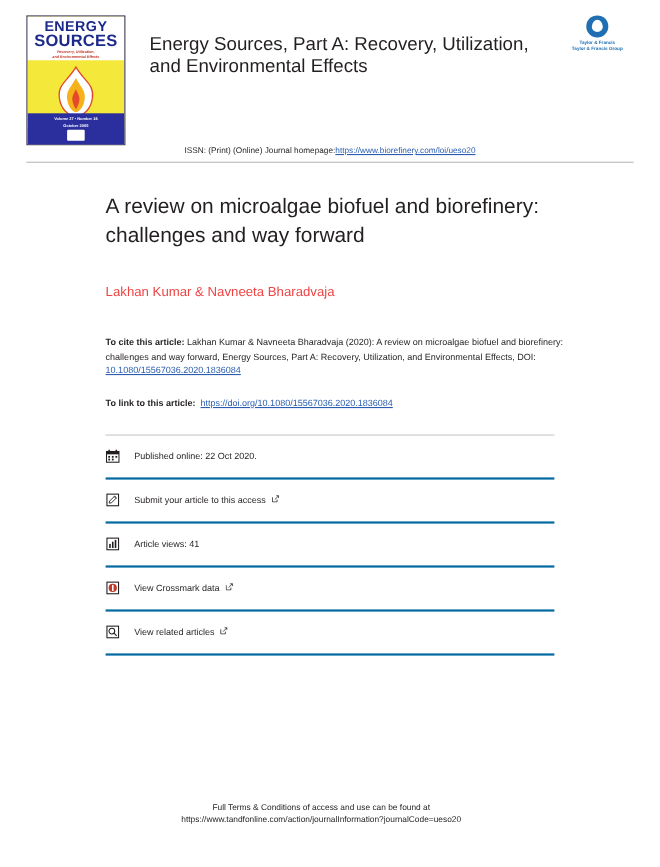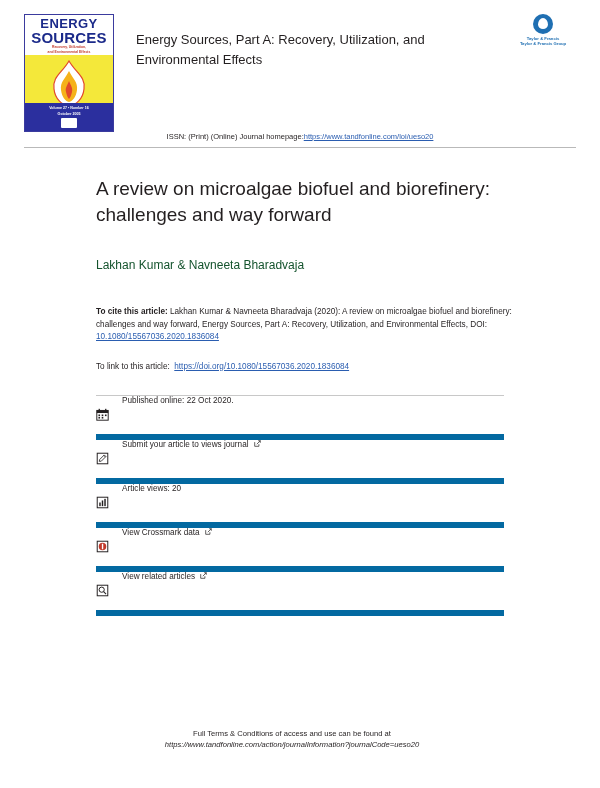--- a/index.html
+++ b/index.html
@@ -94,21 +94,21 @@
   .cover-logo {
     width: 16px;
     height: 10px;
     margin: 1px auto 0 auto;
     background: #ffffff;
     border-radius: 1px;
   }
 
   .journal-title {
     margin-left: 22px;
-    font-size: 13px;
+    font-size: 17px;
     line-height: 20px;
     color: #231f20;
     max-width: 350px;
     padding-top: 16px;
   }
 
   .tf-logo {
     position: absolute;
     right: 26px;
     top: 14px;
@@ -165,51 +165,52 @@
   .art-title {
     font-size: 19px;
     line-height: 26px;
     margin-top: 28px;
     color: #231f20;
     font-weight: normal;
   }
   .authors {
     font-size: 12px;
     margin-top: 30px;
-    color: #14532d;
+    color: #ef4444;
   }
   .cite-block {
     font-size: 8.2px;
     line-height: 12.5px;
     margin-top: 34px;
     color: #231f20;
   }
   .cite-block b {
     font-weight: bold;
   }
   .cite-block a, .link-block a {
     color: #2a5db0;
     text-decoration: underline;
   }
   .link-block {
     font-size: 8.2px;
     margin-top: 18px;
     color: #231f20;
   }
-  .link-block b { font-weight: normal; }
+  .link-block b { font-weight: bold; }
 
   
   .metrics {
     margin-top: 24px;
     padding: 0 96px 0 96px;
   }
   .metric-row {
     display: flex;
+    align-items: center;
     height: 38px;
-    border-bottom: 6px solid #0369a1;
+    border-bottom: 2px solid #0369a1;
   }
   .metric-row:first-child {
     border-top: 1px solid #c8c8c8;
   }
   .metric-icon {
     width: 26px;
     flex: 0 0 auto;
     display: flex;
     align-items: center;
     justify-content: flex-start;
@@ -230,21 +231,20 @@
     right: 16px;
     bottom: 38px;
     text-align: center;
     font-size: 7.6px;
     line-height: 11px;
     color: #231f20;
   }
   .footer a {
     color: #231f20;
     text-decoration: none;
-    font-style: italic;
   }
 </style>
 </head>
 <body>
 
 <div class="page">
 
   <div class="masthead">
 
     <div class="cover">
@@ -273,21 +273,21 @@
 
     <div class="tf-logo">
       <div class="tf-circle"></div>
       <div class="tf-text">Taylor &amp; Francis</div>
       <div class="tf-text">Taylor &amp; Francis Group</div>
     </div>
   </div>
 
   <div class="issn-row">
     <span>ISSN: (Print) (Online) Journal homepage: </span>
-      <a href="#">https://www.tandfonline.com/loi/ueso20</a>
+      <a href="#">https://www.biorefinery.com/loi/ueso20</a>
   </div>
   <div class="rule"></div>
 
   <div class="article">
     <div class="art-title">A review on microalgae biofuel and biorefinery: challenges and way forward</div>
     <div class="authors">Lakhan Kumar &amp; Navneeta Bharadvaja</div>
 
     <div class="cite-block">
       <b>To cite this article:</b>
       <span>Lakhan Kumar &amp; Navneeta Bharadvaja (2020): A review on microalgae biofuel and biorefinery: challenges and way forward, Energy Sources, Part A: Recovery, Utilization, and Environmental Effects, DOI: </span><a href="#">10.1080/15567036.2020.1836084</a>
@@ -320,41 +320,41 @@
 
     <div class="metric-row">
       <div class="metric-icon">
         <svg width="13" height="13" viewBox="0 0 16 16">
           <rect x="1.5" y="1.5" width="13" height="13" fill="none" stroke="#231f20" stroke-width="1.2"></rect>
           <path d="M4 11.5 L4.5 9.3 L10.2 3.6 L12.2 5.6 L6.5 11.3 Z" fill="none" stroke="#231f20" stroke-width="1"></path>
           <path d="M9.6 4.2 L11.6 6.2" stroke="#231f20" stroke-width="1"></path>
         </svg>
       </div>
       <div class="metric-text">
-        <span>Submit your article to views journal</span>
+        <span>Submit your article to this access</span>
         <span class="ext">
           <svg width="7" height="7" viewBox="0 0 10 10">
             <path d="M1 3 L1 9 L7 9 L7 6" fill="none" stroke="#231f20" stroke-width="1"></path>
             <path d="M4 6 L9 1" stroke="#231f20" stroke-width="1"></path>
             <path d="M6 1 L9 1 L9 4" fill="none" stroke="#231f20" stroke-width="1"></path>
           </svg>
         </span>
       </div>
     </div>
 
     <div class="metric-row">
       <div class="metric-icon">
         <svg width="13" height="13" viewBox="0 0 16 16">
           <rect x="1.5" y="1.5" width="13" height="13" fill="none" stroke="#231f20" stroke-width="1.2"></rect>
           <rect x="4" y="8" width="1.8" height="4.5" fill="#231f20"></rect>
           <rect x="7.1" y="5.5" width="1.8" height="7" fill="#231f20"></rect>
           <rect x="10.2" y="3.5" width="1.8" height="9" fill="#231f20"></rect>
         </svg>
       </div>
-      <div class="metric-text">Article views: 20</div>
+      <div class="metric-text">Article views: 41</div>
     </div>
 
     <div class="metric-row">
       <div class="metric-icon">
         <svg width="13" height="13" viewBox="0 0 16 16">
           <rect x="1.5" y="1.5" width="13" height="13" fill="none" stroke="#231f20" stroke-width="1.2"></rect>
           <circle cx="8" cy="8" r="4.6" fill="#c0392b"></circle>
           <rect x="7.2" y="4.6" width="1.7" height="6.8" fill="#ffffff"></rect>
         </svg>
       </div>

